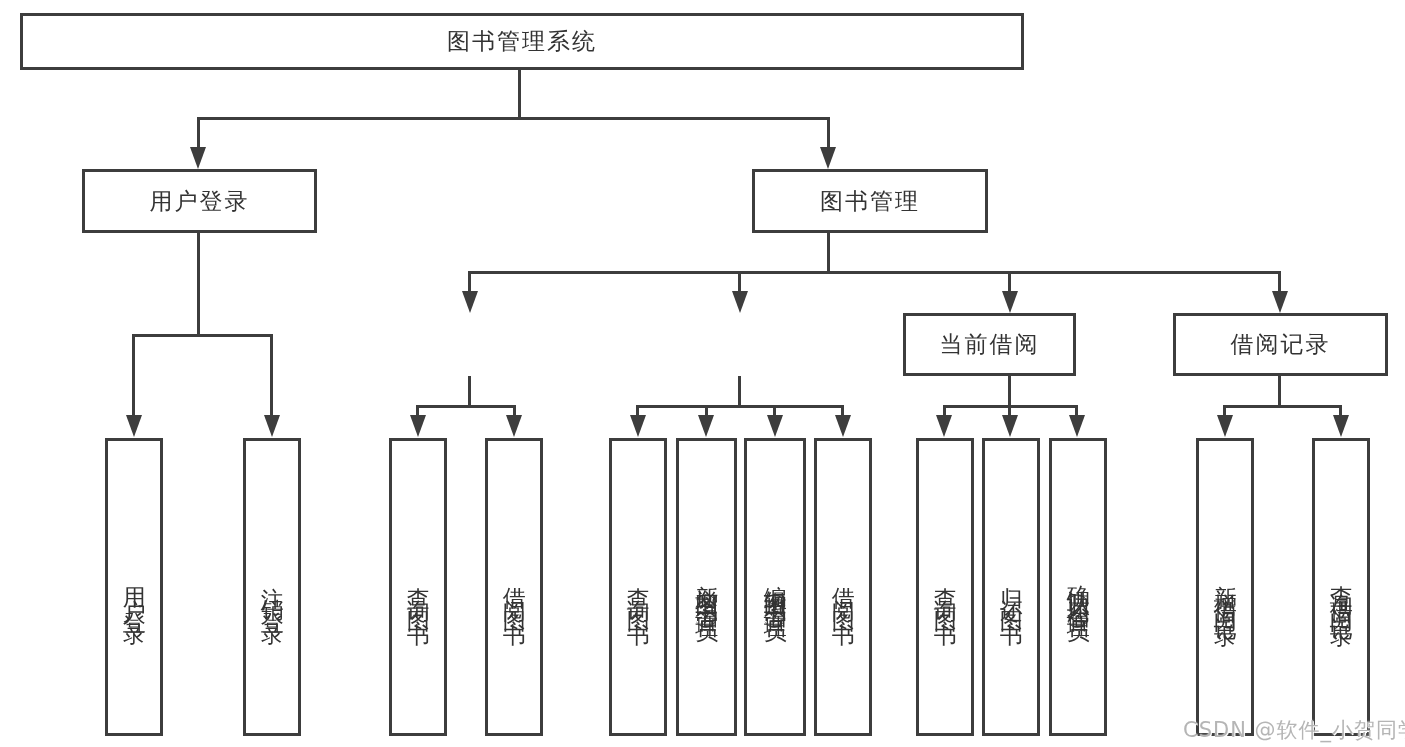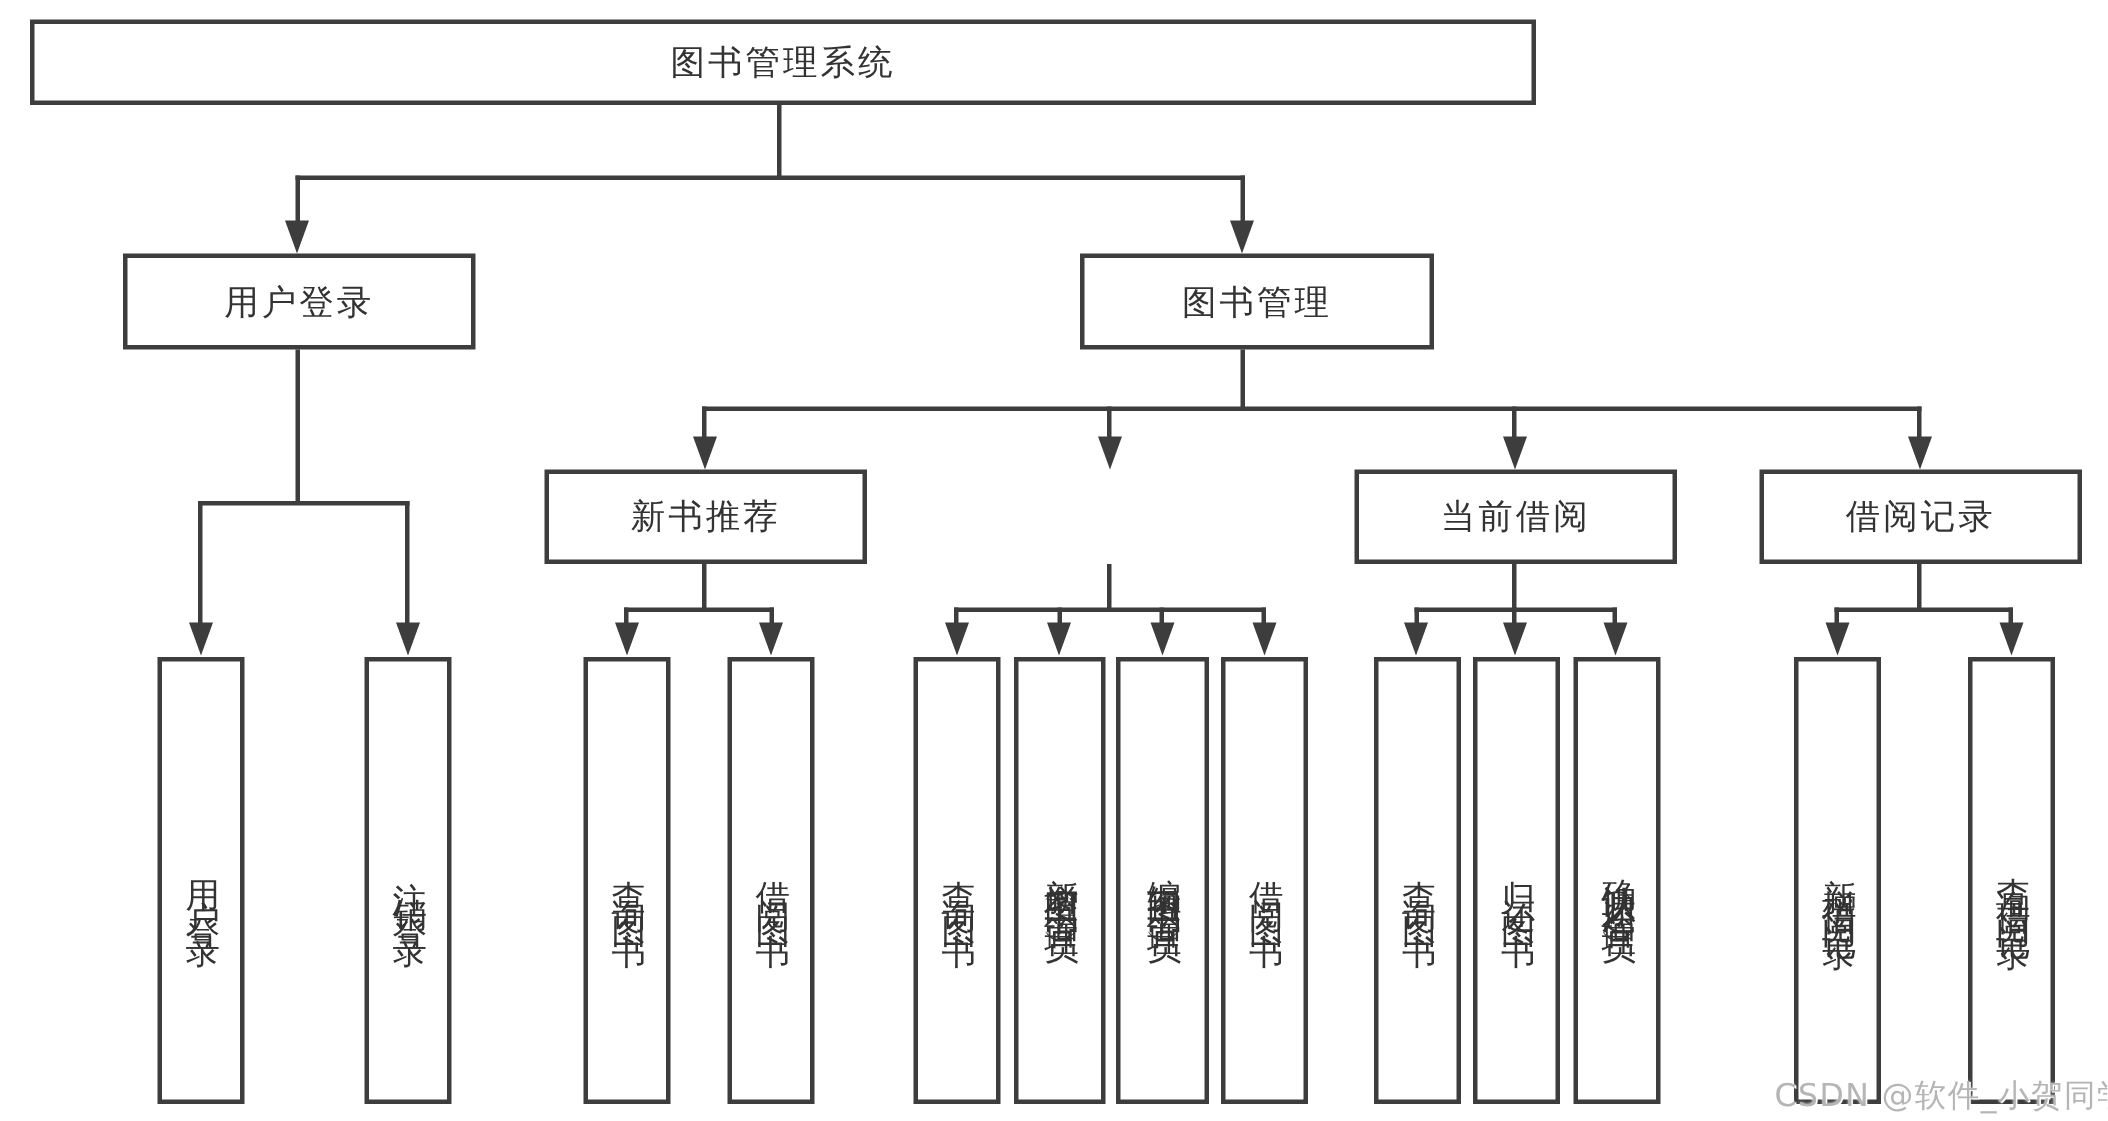--- a/index.html
+++ b/index.html
@@ -77,21 +77,21 @@
   <div class="line" style="left:518px; top:70px; width:3px; height:49px;"></div>
   <div class="line" style="left:197px; top:117px; width:633px; height:3px;"></div>
   <div class="line" style="left:197px; top:117px; width:3px; height:32px;"></div>
   <div class="arrow" style="left:190px; top:147px;"></div>
   <div class="line" style="left:827px; top:117px; width:3px; height:32px;"></div>
   <div class="arrow" style="left:820px; top:147px;"></div>
 
   <div class="box" style="left:82px; top:169px; width:235px; height:64px;">
     <span class="hlabel">用户登录</span>
   </div>
-  <div class="box" style="left:720px; top:169px; width:236px; height:64px;">
+  <div class="box" style="left:752px; top:169px; width:236px; height:64px;">
     <span class="hlabel">图书管理</span>
   </div>
 
   <div class="line" style="left:197px; top:233px; width:3px; height:103px;"></div>
   <div class="line" style="left:132px; top:334px; width:141px; height:3px;"></div>
   <div class="line" style="left:132px; top:334px; width:3px; height:82px;"></div>
   <div class="arrow" style="left:126px; top:415px;"></div>
   <div class="line" style="left:270px; top:334px; width:3px; height:82px;"></div>
   <div class="arrow" style="left:264px; top:415px;"></div>
 
@@ -99,24 +99,21 @@
   <div class="line" style="left:468px; top:271px; width:813px; height:3px;"></div>
   <div class="line" style="left:468px; top:271px; width:3px; height:22px;"></div>
   <div class="arrow" style="left:462px; top:291px;"></div>
   <div class="line" style="left:738px; top:271px; width:3px; height:22px;"></div>
   <div class="arrow" style="left:732px; top:291px;"></div>
   <div class="line" style="left:1008px; top:271px; width:3px; height:22px;"></div>
   <div class="arrow" style="left:1002px; top:291px;"></div>
   <div class="line" style="left:1278px; top:271px; width:3px; height:22px;"></div>
   <div class="arrow" style="left:1272px; top:291px;"></div>
 
-  <div class="box" style="left:363px; top:313px; width:215px; height:63px;">
-    <span class="hlabel">新书推荐</span>
-  </div>
-  <div class="box" style="left:903px; top:313px; width:215px; height:63px;">
+  <div class="box" style="left:903px; top:313px; width:173px; height:63px;">
     <span class="hlabel">当前借阅</span>
   </div>
   <div class="box" style="left:1173px; top:313px; width:215px; height:63px;">
     <span class="hlabel">借阅记录</span>
   </div>
 
   <div class="line" style="left:468px; top:376px; width:3px; height:31px;"></div>
   <div class="line" style="left:416px; top:405px; width:100px; height:3px;"></div>
   <div class="line" style="left:416px; top:405px; width:3px; height:12px;"></div>
   <div class="arrow" style="left:410px; top:415px;"></div>

